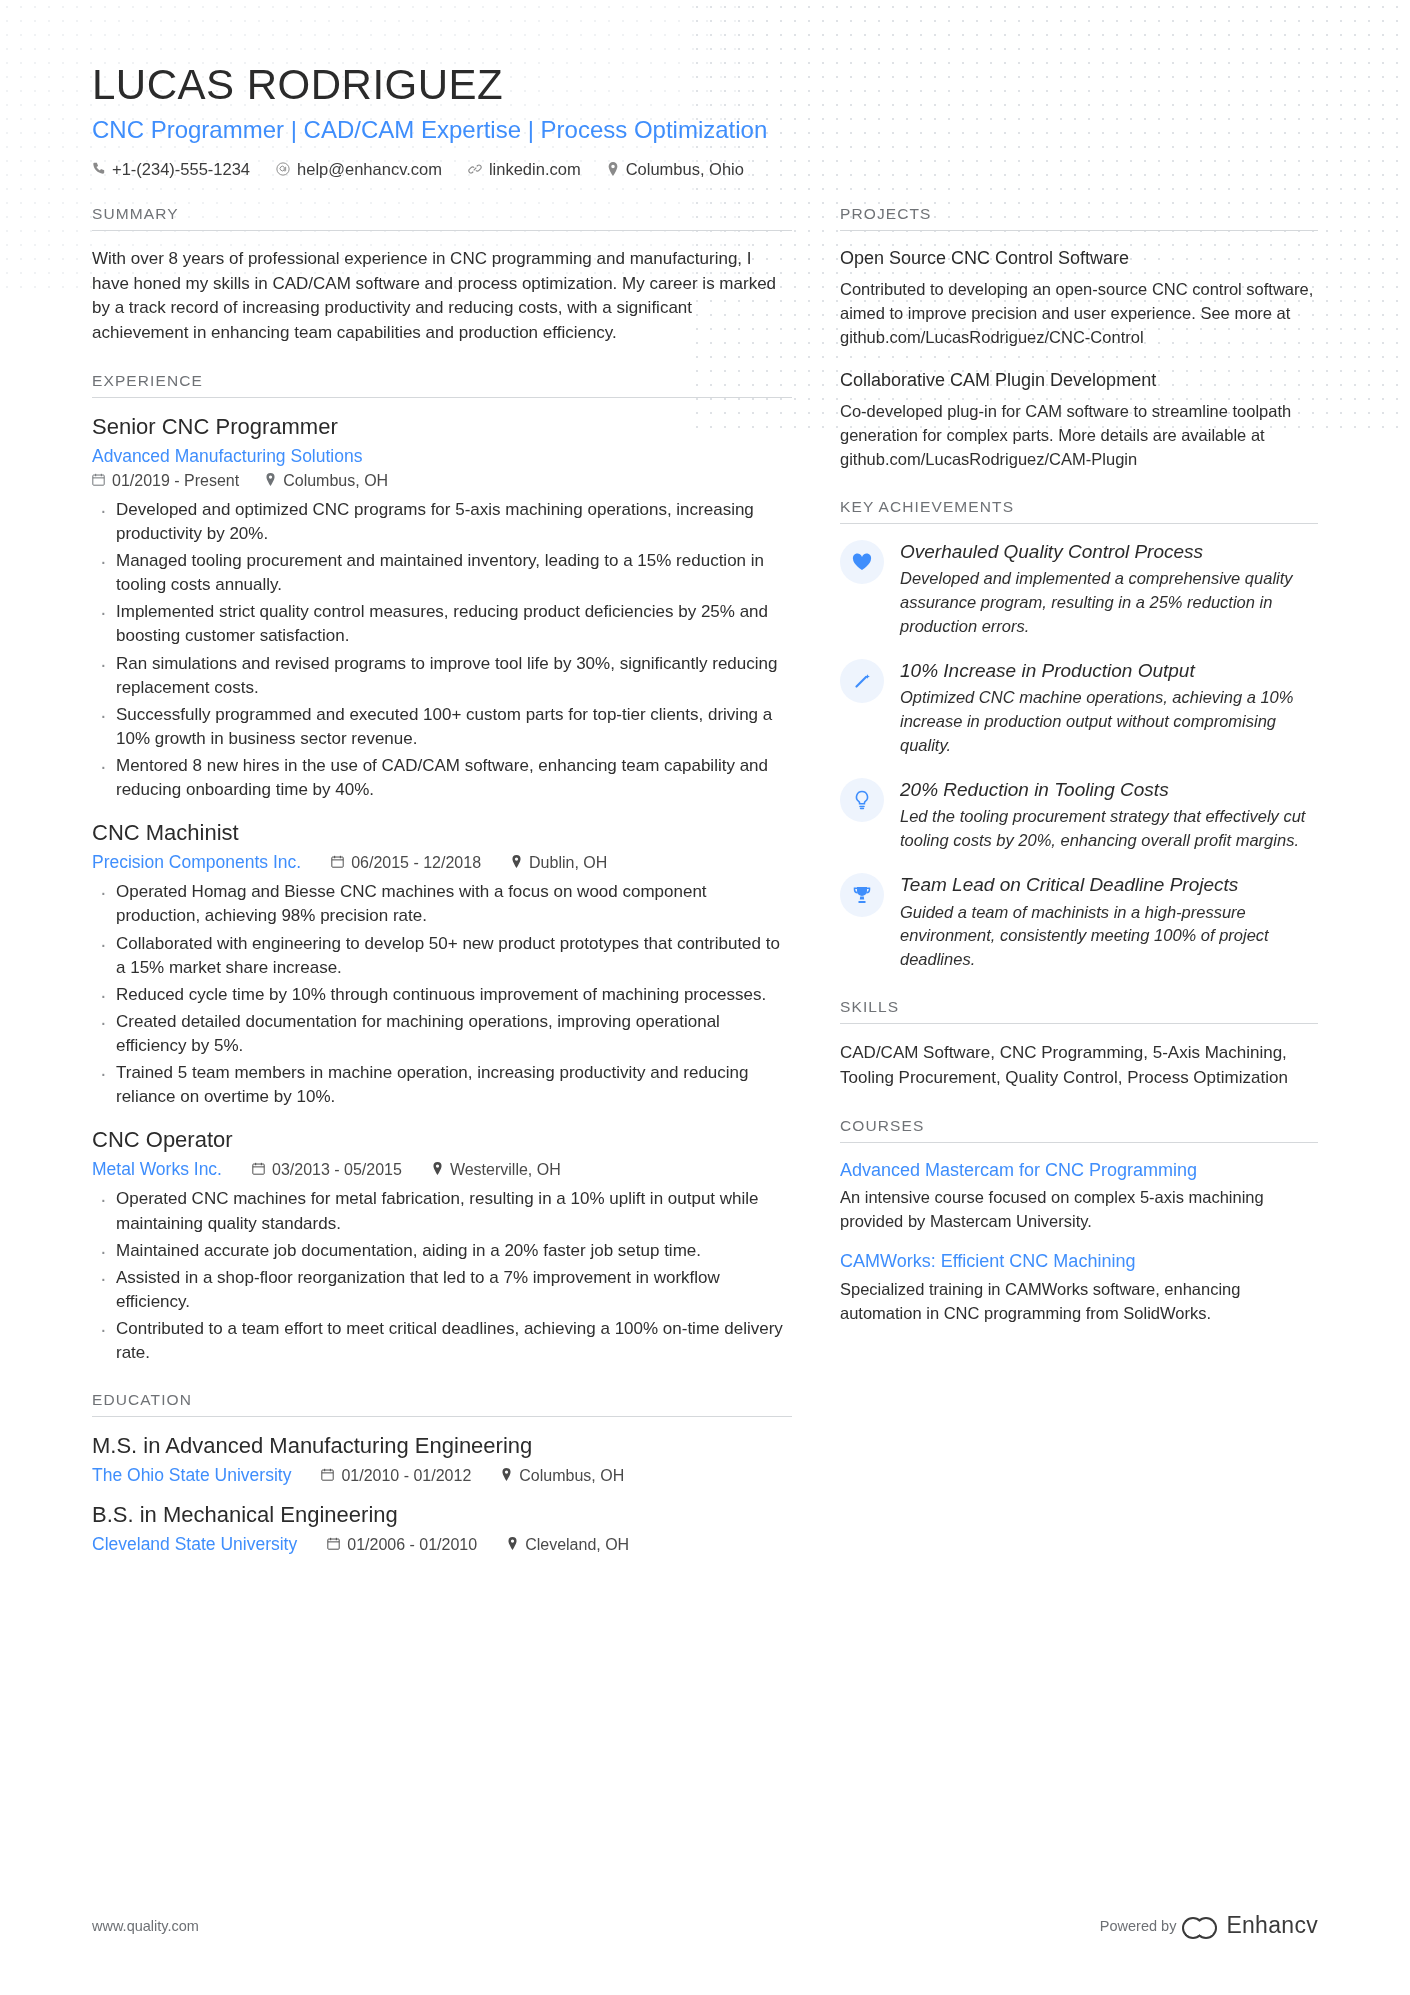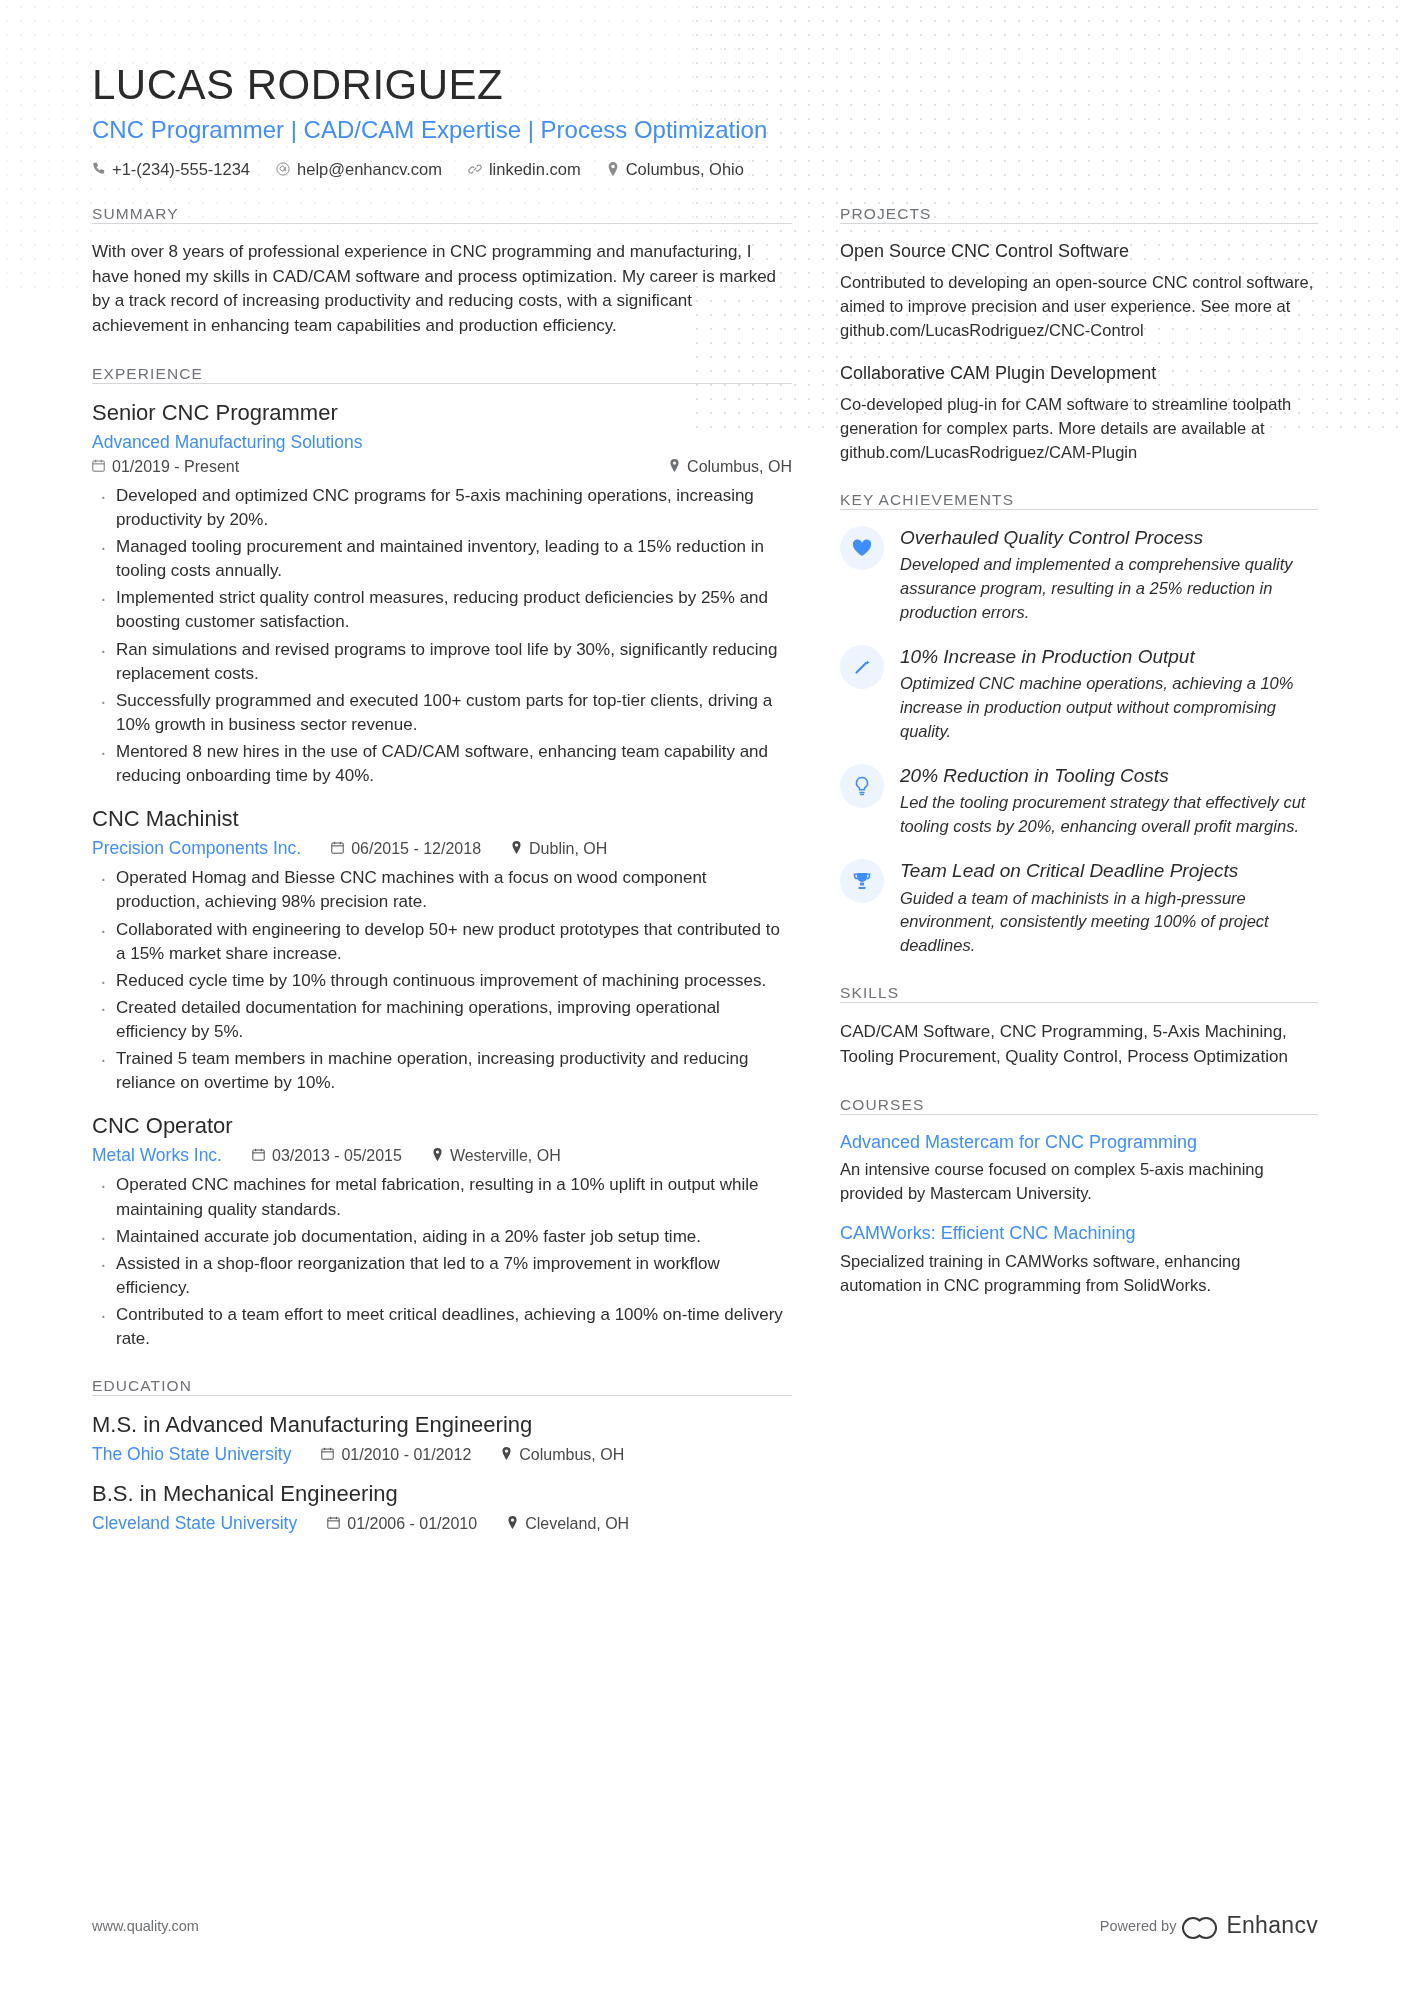--- a/index.html
+++ b/index.html
@@ -65,20 +65,21 @@
     align-items: flex-start;
   }
   .left-col { width: 700px; flex: none; }
   .right-col { width: 478px; flex: none; }
 
   .sec-title {
     font-size: 15.5px;
     letter-spacing: 1.1px;
     color: #6f7276;
     text-transform: uppercase;
+    padding-bottom: 7px;
     border-bottom: 1px solid #d5d8db;
     margin-bottom: 16px;
   }
   .sec { margin-bottom: 26px; }
 
   .para {
     font-size: 17px;
     line-height: 1.45;
     color: #2f2f2f;
   }
@@ -96,21 +97,20 @@
     margin-bottom: 5px;
   }
   .meta-row {
     display: flex;
     align-items: center;
     gap: 26px;
     font-size: 16px;
     color: #4a4a4a;
     margin-bottom: 8px;
     flex-wrap: wrap;
-    justify-content: space-between;
   }
   .meta-row .m { display: flex; align-items: center; gap: 7px; }
   .meta-row .ic { color: #6e7276; font-size: 13px; }
   .inline-head {
     display: flex;
     align-items: baseline;
     gap: 30px;
     flex-wrap: wrap;
     margin-bottom: 7px;
   }

